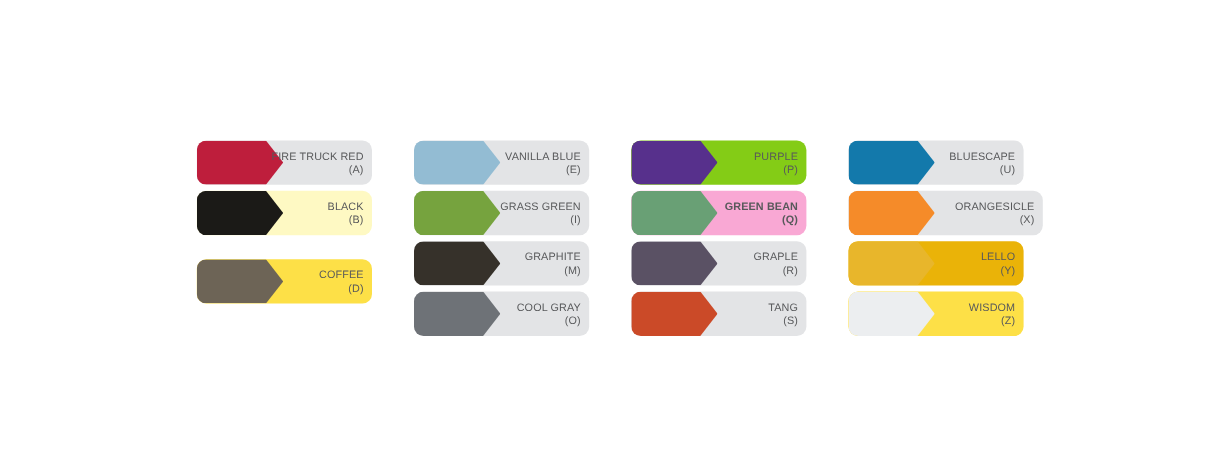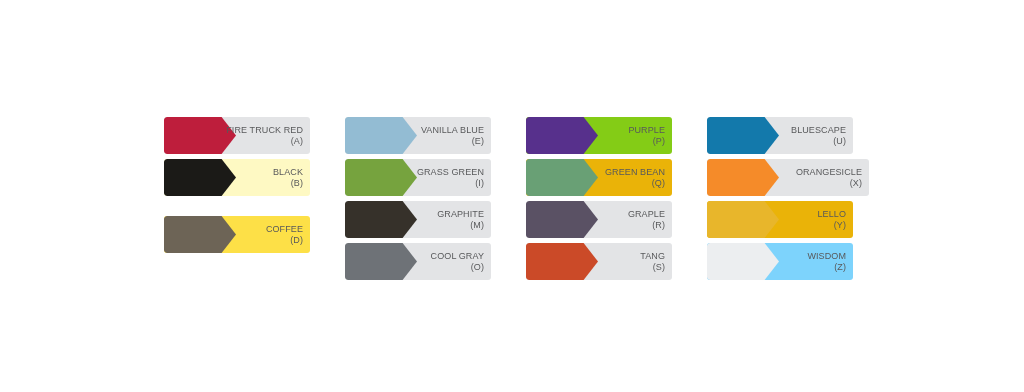--- a/index.html
+++ b/index.html
@@ -40,21 +40,21 @@
     gap: 5px;
     width: 146px;
     flex: 0 0 auto;
   }
 
   .swatch-row {
     position: relative;
     width: 146px;
     height: 37px;
     background: #e3e4e6;
-    border-radius: 3px;
+    border-radius: 8px;
     overflow: hidden;
     display: block;
   }
 
   
   .swatch-chip {
     position: absolute;
     left: 0;
     top: 0;
     width: 72px;
@@ -164,21 +164,21 @@
     </div>
 
     <div class="swatch-column">
       <div class="swatch-row" style="background: #84cc16;">
         <div class="swatch-chip" style="background: rgb(87, 48, 140);"></div>
         <div class="swatch-label">
           <span class="swatch-name swatch-name-wrap" style="color: rgb(88, 89, 91);">PURPLE</span>
           <span class="swatch-code" style="color: rgb(88, 89, 91);">(P)</span>
         </div>
       </div>
-      <div class="swatch-row" style="background: #eab308;">
+      <div class="swatch-row" style="background: #f9a8d4; font-weight: bold;">
         <div class="swatch-chip" style="background: rgb(105, 160, 117);"></div>
         <div class="swatch-label">
           <span class="swatch-name swatch-name-wrap" style="color: rgb(88, 89, 91);">GREEN BEAN</span>
           <span class="swatch-code" style="color: rgb(88, 89, 91);">(Q)</span>
         </div>
       </div>
       <div class="swatch-row" style="background: rgb(227, 228, 230);">
         <div class="swatch-chip" style="background: rgb(90, 81, 100);"></div>
         <div class="swatch-label">
           <span class="swatch-name swatch-name-wrap" style="color: rgb(88, 89, 91);">GRAPLE</span>
@@ -209,21 +209,21 @@
           <span class="swatch-code" style="color: rgb(88, 89, 91);">(X)</span>
         </div>
       </div>
       <div class="swatch-row" style="background: #eab308;">
         <div class="swatch-chip" style="background: rgb(232, 182, 43);"></div>
         <div class="swatch-label">
           <span class="swatch-name swatch-name-wrap" style="color: rgb(88, 89, 91);">LELLO</span>
           <span class="swatch-code" style="color: rgb(88, 89, 91);">(Y)</span>
         </div>
       </div>
-      <div class="swatch-row" style="background: #7dd3fc;">
+      <div class="swatch-row" style="background: #fde047;">
         <div class="swatch-chip" style="background: rgb(236, 238, 240);"></div>
         <div class="swatch-label">
           <span class="swatch-name swatch-name-wrap" style="color: rgb(88, 89, 91);">WISDOM</span>
           <span class="swatch-code" style="color: rgb(88, 89, 91);">(Z)</span>
         </div>
       </div>
     </div>
 
   </div>
 </div>

